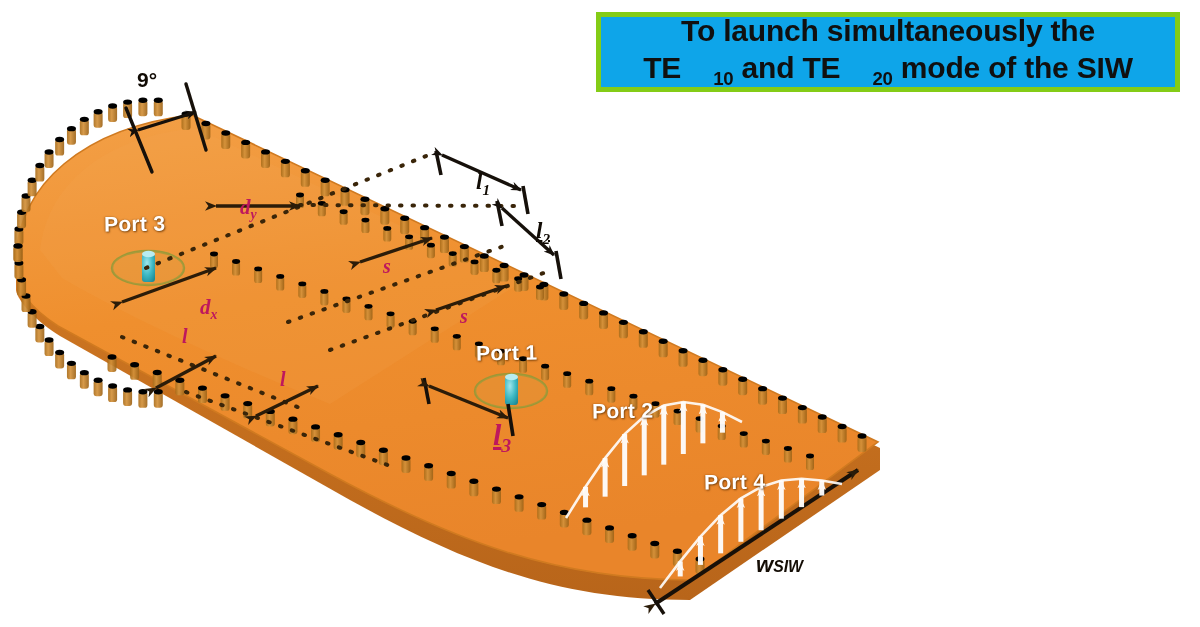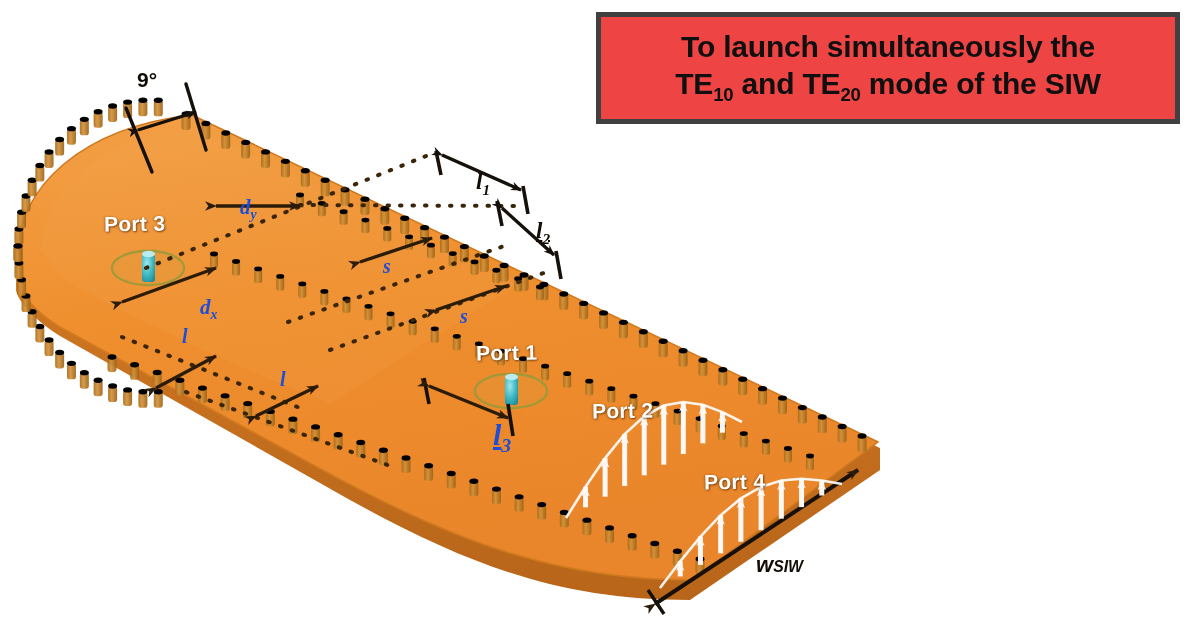--- a/index.html
+++ b/index.html
@@ -6,37 +6,37 @@
   body{
     width:1200px;height:627px;overflow:hidden;position:relative;
     font-family:"Liberation Sans",sans-serif;
   }
   #stage{position:absolute;left:0;top:0;width:1200px;height:627px;background:#fff;}
   #svgroot{position:absolute;left:0;top:0;width:1200px;height:627px;}
 
   
   .callout{
     position:absolute;
-    left:596px;top:12px;width:584px;height:112px;
+    left:596px;top:12px;width:584px;height:80px;
     box-sizing:border-box;
-    background:#ef4444;
-    border:5px solid #404040;
+    background:#0ea5e9;
+    border:5px solid #84cc16;
     display:flex;align-items:center;justify-content:center;
   }
   .callout-inner{
     text-align:center;
     font-family:"Liberation Sans",sans-serif;
     font-weight:bold;
     font-size:30px;
     line-height:1.22;
     color:#101010;
     letter-spacing:-0.2px;
     padding:0 8px;
   }
-  .callout-inner sub{font-size:0.62em;font-weight:bold;}
+  .callout-inner sub{font-size:0.62em;font-weight:bold;margin-left:32px;}
 
   
   .portlbl{
     position:absolute;
     color:#ffffff;
     font-weight:bold;
     font-family:"Liberation Sans",sans-serif;
     font-size:21px;
     text-shadow:1px 1px 2px rgba(90,45,0,.75), -1px 0 2px rgba(120,60,0,.45);
     white-space:nowrap;
@@ -51,21 +51,21 @@
   .dimlbl{
     position:absolute;
     font-family:"Liberation Serif",serif;
     font-style:italic;
     font-weight:bold;
     color:#1b1208;
     white-space:nowrap;
   }
   .dimlbl sub{font-size:0.66em;font-style:italic;}
   .dark{color:#120c05;margin-top:32px;}
-  .onboard{color:#1d4ed8;}
+  .onboard{color:#be185d;}
 
   #lbl-9deg{
     left:137px;top:68px;font-style:normal;
     font-family:"Liberation Sans",sans-serif;
     font-size:21px;color:#100a04;font-weight:bold;
   }
   #lbl-l1{left:476px;top:137px;font-size:23px;}
   #lbl-l2{left:536px;top:186px;font-size:23px;text-decoration:underline;}
   #lbl-dy{left:240px;top:195px;font-size:21px;}
   #lbl-dx{left:200px;top:295px;font-size:21px;}

